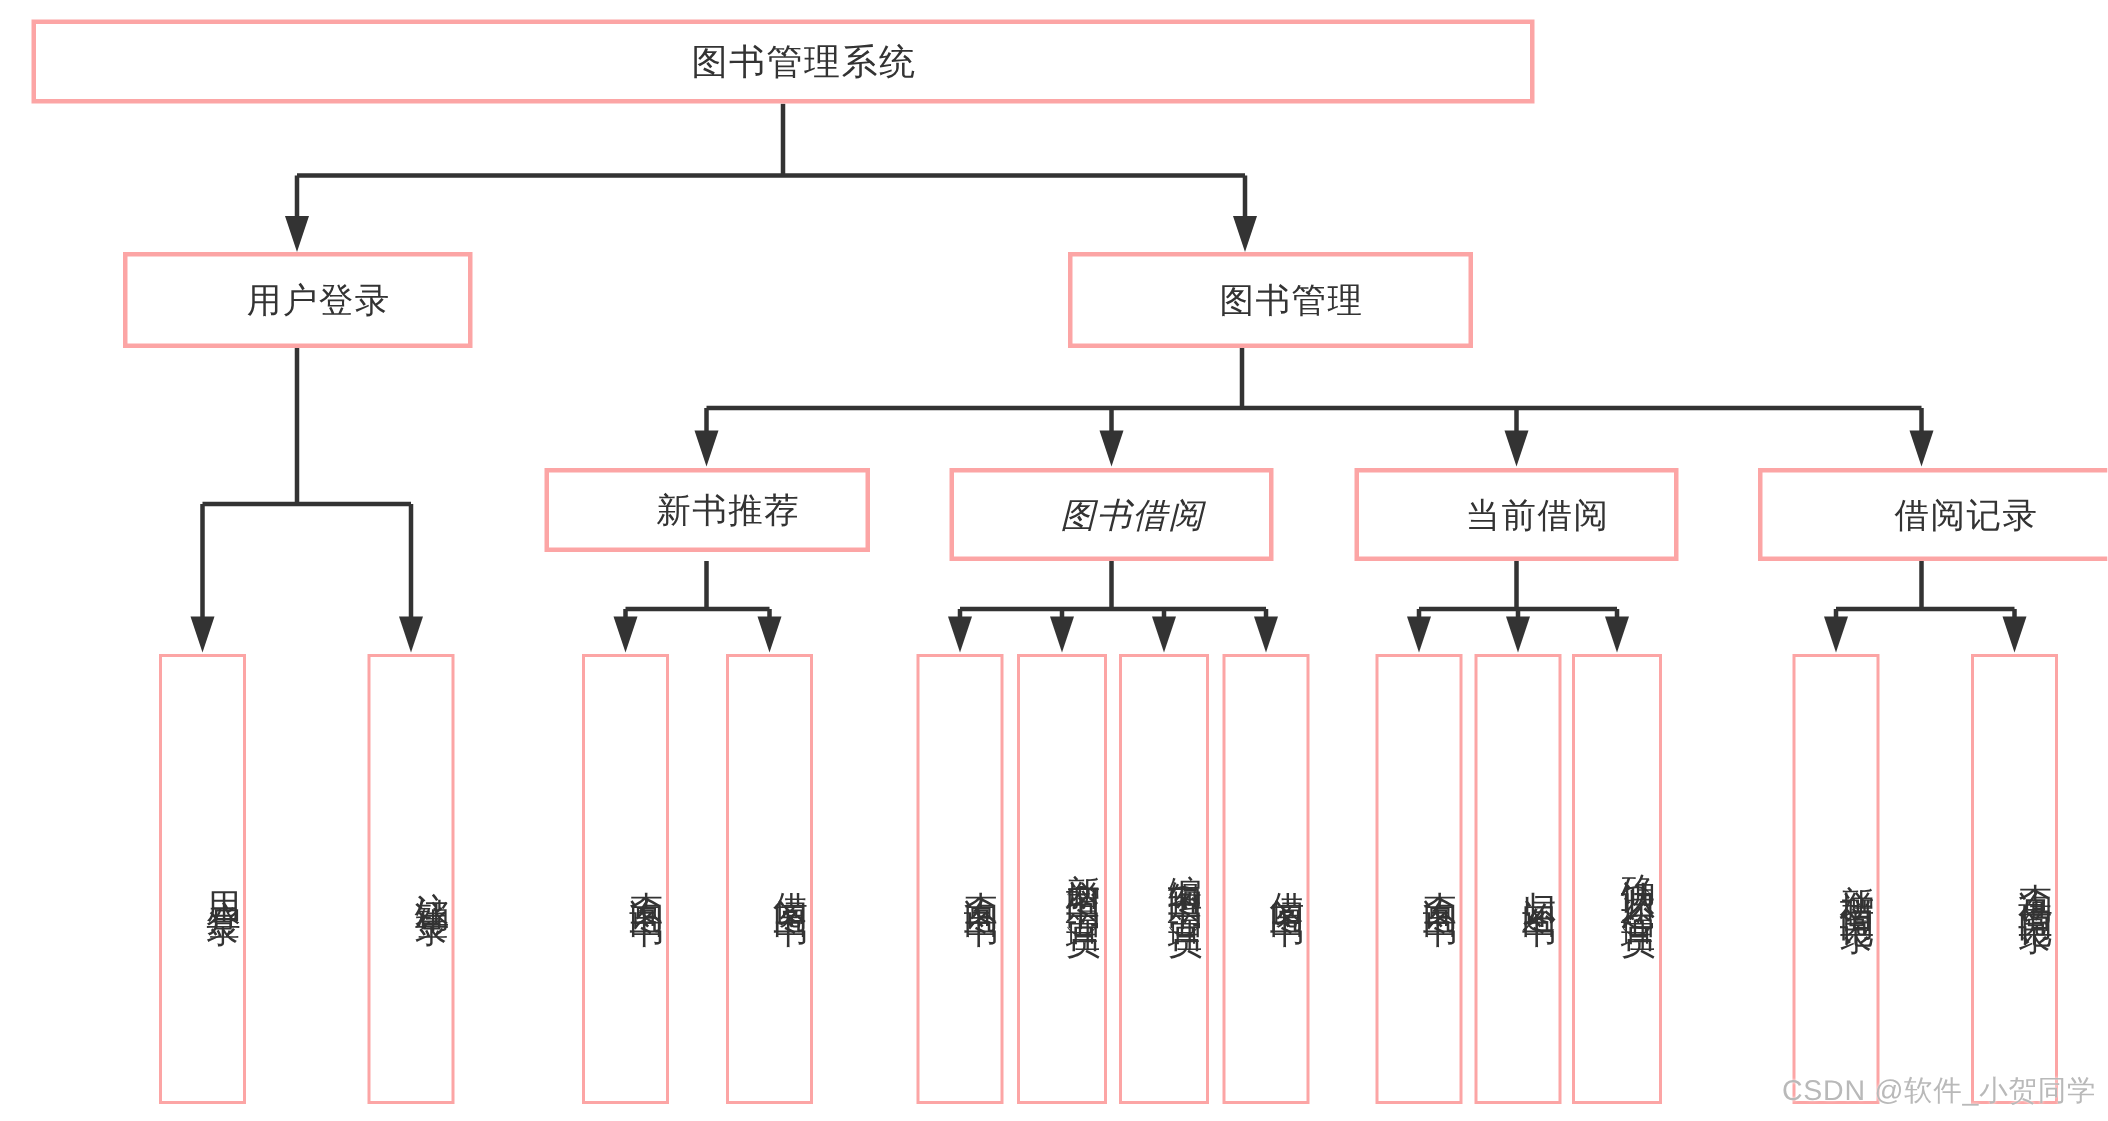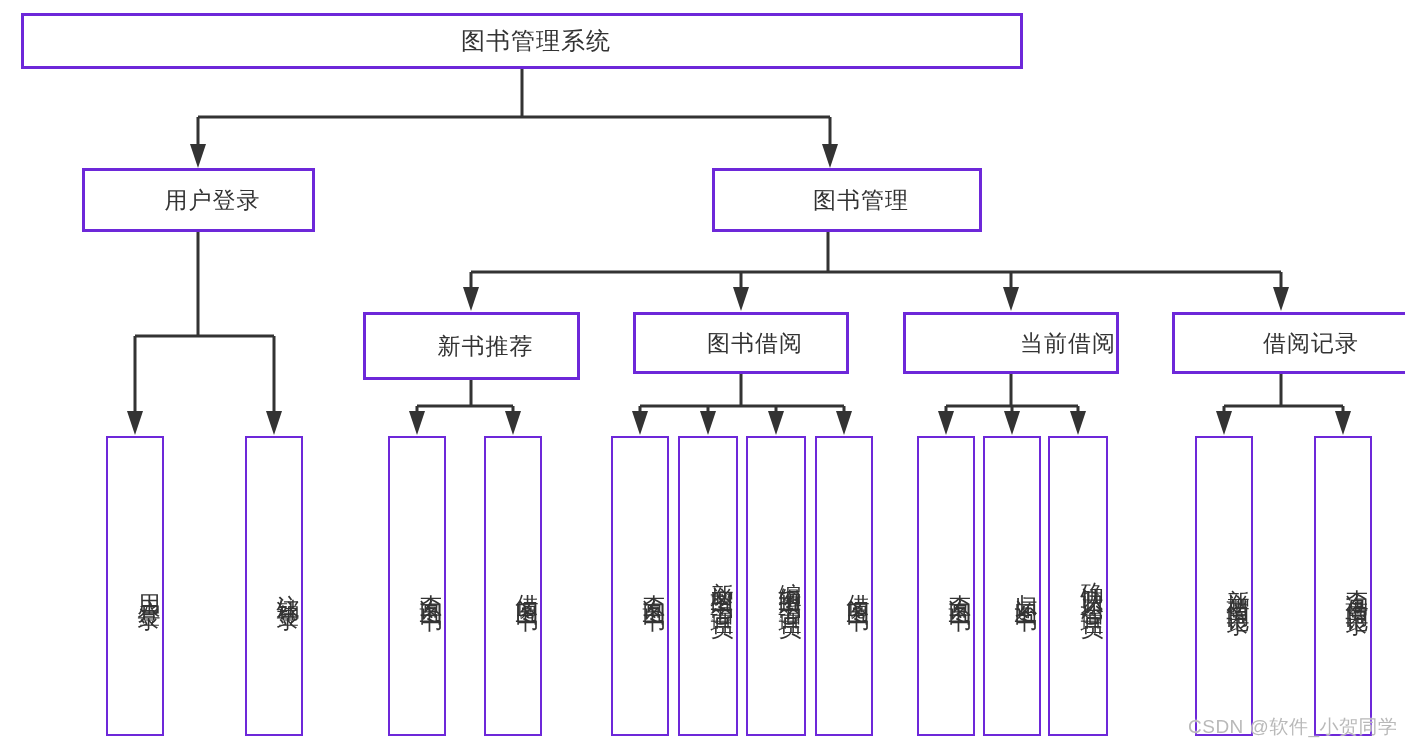--- a/index.html
+++ b/index.html
@@ -14,21 +14,21 @@
   #connectors {
     position: absolute;
     left: 0; top: 0;
     width: 1405px; height: 747px;
     z-index: 1;
   }
   .box {
     position: absolute;
     box-sizing: border-box;
     background: #ffffff;
-    border: 3px solid #6d28d9;
+    border: 3px solid #fca5a5;
     display: flex;
     align-items: center;
     justify-content: center;
     color: #333333;
     z-index: 2;
     padding-left: 28px;
   }
   .h-box { font-size: 23px; letter-spacing: 1px; white-space: nowrap; }
   .root-box { font-size: 24px; }
   .leaf {
@@ -101,27 +101,27 @@
     <span>图书管理系统</span>
   </div>
 
   <div class="box h-box" style="left:82px; top:168px; width:233px; height:64px;">
     <span>用户登录</span>
   </div>
   <div class="box h-box" style="left:712px; top:168px; width:270px; height:64px;">
     <span>图书管理</span>
   </div>
 
-  <div class="box h-box" style="left:363px; top:312px; width:217px; height:68px;">
+  <div class="box h-box" style="left:363px; top:312px; width:217px; height:56px;">
     <span>新书推荐</span>
   </div>
-  <div class="box h-box" style="left:633px; top:312px; width:216px; height:62px;">
+  <div class="box h-box" style="left:633px; top:312px; width:216px; height:62px;font-style:italic;">
     <span>图书借阅</span>
   </div>
-  <div class="box h-box" style="left:903px; top:312px; width:216px; height:62px;justify-content:flex-end;">
+  <div class="box h-box" style="left:903px; top:312px; width:216px; height:62px;">
     <span>当前借阅</span>
   </div>
   <div class="box h-box" style="left:1172px; top:312px; width:250px; height:62px;">
     <span>借阅记录</span>
   </div>
 
   <div class="box leaf" style="left:106px; top:436px; width:58px; height:300px;">
     <span>用户登录</span>
   </div>
   <div class="box leaf" style="left:245px; top:436px; width:58px; height:300px;">

